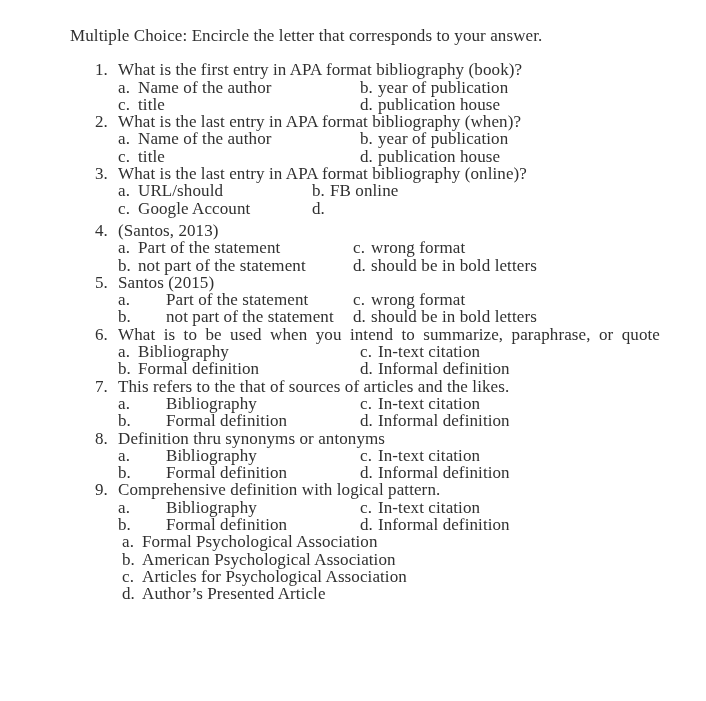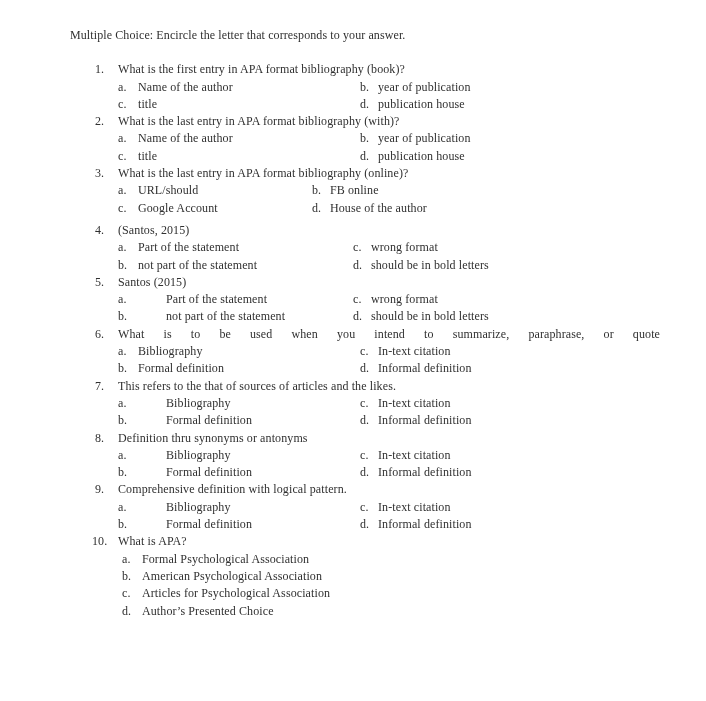--- a/index.html
+++ b/index.html
@@ -4,21 +4,21 @@
 <style>
   html, body { margin: 0; padding: 0; background: #ffffff; }
   .page {
     position: relative;
     width: 690px;
     height: 701px;
     box-sizing: border-box;
     background: var(--page-bg, #ffffff);
     color: var(--text-color, #303030);
     font-family: "Liberation Serif", "DejaVu Serif", serif;
-    font-size: 12px;
+    font-size: 17px;
     line-height: 17.3px;
     padding: 27px 30px 0 70px;
     overflow: hidden;
     letter-spacing: 0.1px;
   }
   .title { margin-bottom: 17px; }
   .qblock { }
   .qblock.gap-before { margin-top: 5px; }
   .qline { display: flex; }
   .num { flex: 0 0 23px; margin-left: 25px; }
@@ -68,21 +68,21 @@
         <span class="opt">
             <span class="let let-2">d.</span>
             <span>publication house</span>
           </span>
       </div>
     </div>
 
     <div class="qblock">
       <div class="qline">
         <span class="num">2.</span>
-        <span class="qbody">What is the last entry in APA format bibliography (with)?</span>
+        <span class="qbody">What is the last entry in APA format bibliography (when)?</span>
       </div>
       <div class="optrow">
         <span class="opt c1-242">
             <span class="let">a.</span>
             <span>Name of the author</span>
           </span>
         <span class="opt">
             <span class="let let-2">b.</span>
             <span>year of publication</span>
           </span>
@@ -114,29 +114,28 @@
             <span>FB online</span>
           </span>
       </div>
       <div class="optrow">
         <span class="opt c1-194">
             <span class="let">c.</span>
             <span>Google Account</span>
           </span>
         <span class="opt">
             <span class="let let-2">d.</span>
-            <span>House of the author</span>
           </span>
       </div>
     </div>
 
     <div class="qblock gap-before">
       <div class="qline">
         <span class="num">4.</span>
-        <span class="qbody">(Santos, 2015)</span>
+        <span class="qbody">(Santos, 2013)</span>
       </div>
       <div class="optrow">
         <span class="opt c1-235">
             <span class="let">a.</span>
             <span>Part of the statement</span>
           </span>
         <span class="opt">
             <span class="let let-2">c.</span>
             <span>wrong format</span>
           </span>
@@ -282,24 +281,20 @@
             <span>Formal definition</span>
           </span>
         <span class="opt">
             <span class="let let-2">d.</span>
             <span>Informal definition</span>
           </span>
       </div>
     </div>
 
     <div class="qblock">
-      <div class="qline">
-        <span class="num num-10">10.</span>
-        <span class="qbody">What is APA?</span>
-      </div>
       <div class="optrow optrow-10">
         <span class="opt">
             <span class="let">a.</span>
             <span>Formal Psychological Association</span>
           </span>
       </div>
       <div class="optrow optrow-10">
         <span class="opt">
             <span class="let">b.</span>
             <span>American Psychological Association</span>
@@ -307,19 +302,19 @@
       </div>
       <div class="optrow optrow-10">
         <span class="opt">
             <span class="let">c.</span>
             <span>Articles for Psychological Association</span>
           </span>
       </div>
       <div class="optrow optrow-10">
         <span class="opt">
             <span class="let">d.</span>
-            <span>Author’s Presented Choice</span>
+            <span>Author’s Presented Article</span>
           </span>
       </div>
     </div>
 
   </div>
 </div>
 
 </body></html>

